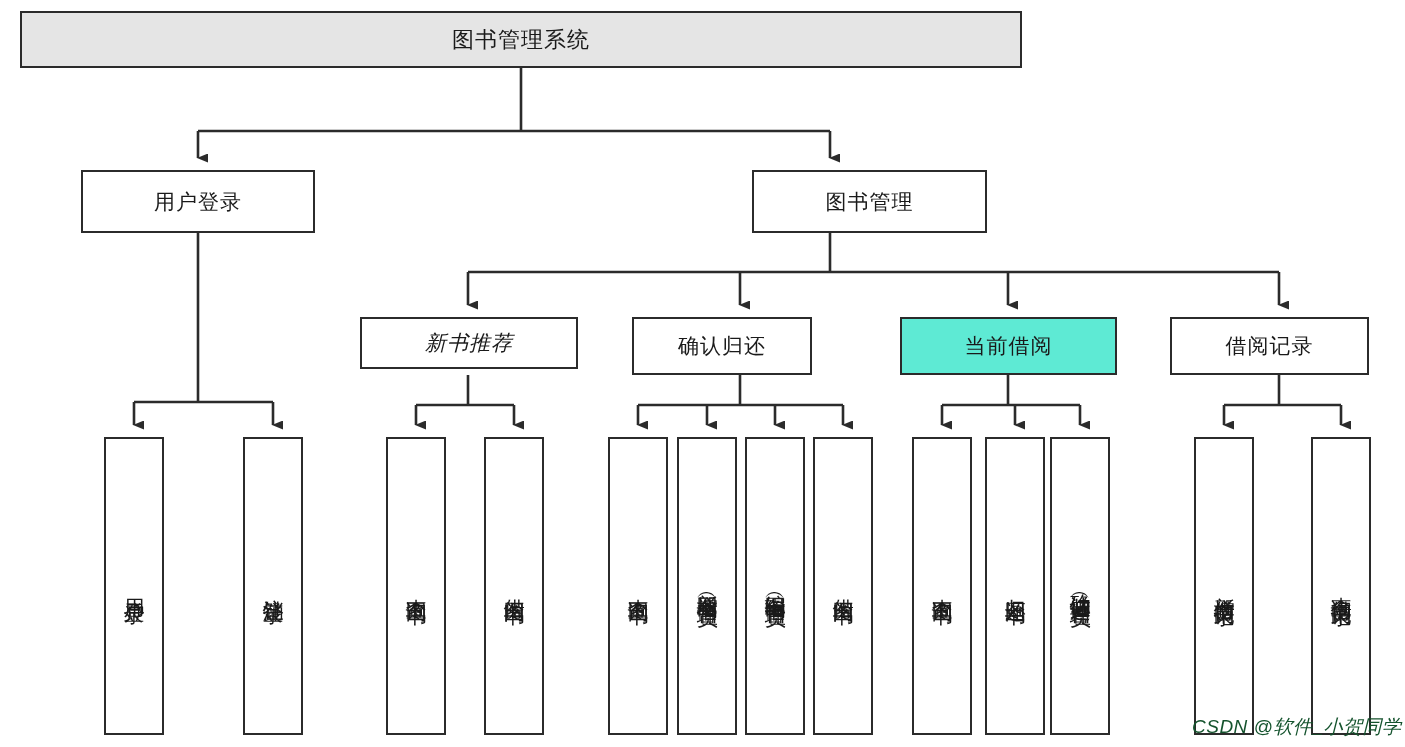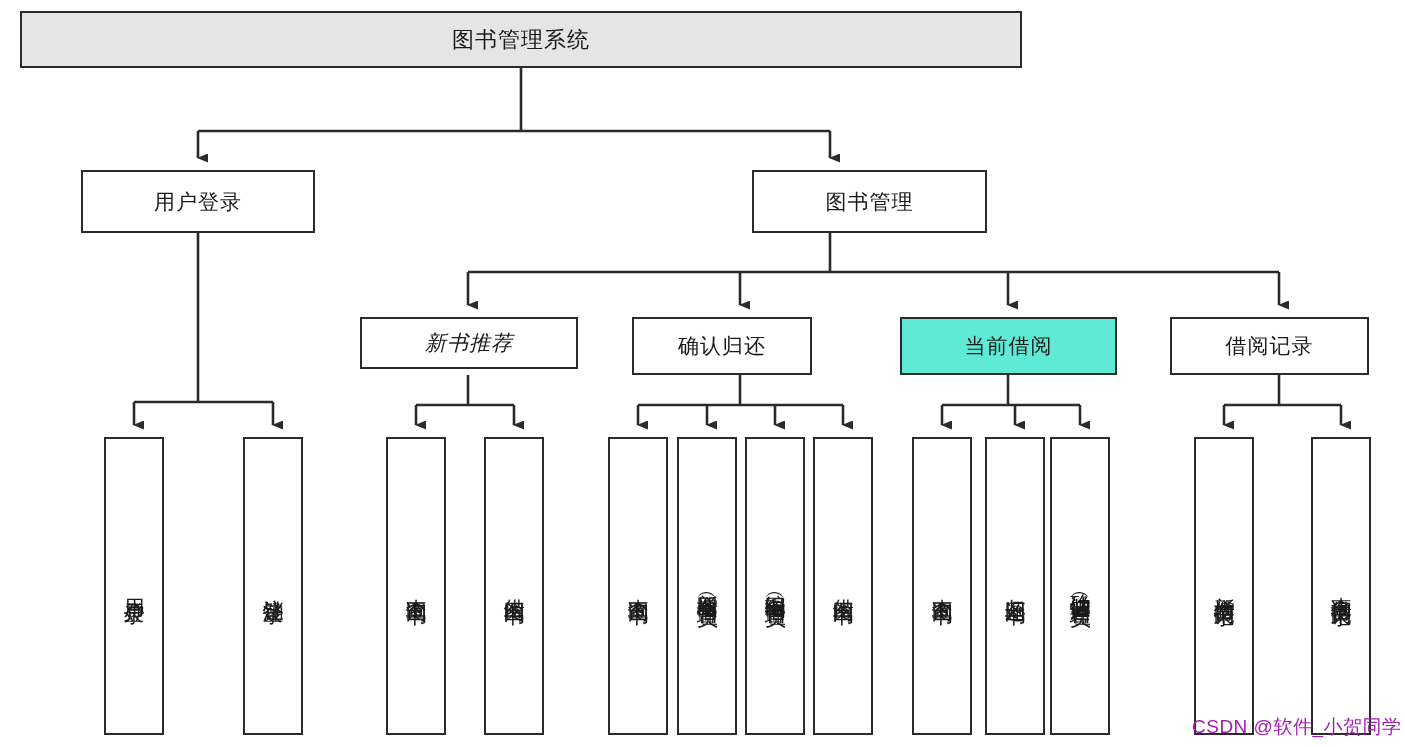--- a/index.html
+++ b/index.html
@@ -185,15 +185,15 @@
   <div class="node node-v" id="node-leaf-10" style="left: 1050px; top: 437px; width: 60px; height: 298px; border-color: rgb(43, 43, 43); background: rgb(255, 255, 255); color: rgb(26, 26, 26);">
     <span>确认归还（管理员）</span>
   </div>
   <div class="node node-v" id="node-leaf-11" style="left: 1194px; top: 437px; width: 60px; height: 298px; border-color: rgb(43, 43, 43); background: rgb(255, 255, 255); color: rgb(26, 26, 26);">
     <span>新增借阅记录</span>
   </div>
   <div class="node node-v" id="node-leaf-12" style="left: 1311px; top: 437px; width: 60px; height: 298px; border-color: rgb(43, 43, 43); background: rgb(255, 255, 255); color: rgb(26, 26, 26);">
     <span>查询借阅记录</span>
   </div>
 
-  <div class="watermark" style="color: #a21caf;">CSDN @软件_小贺同学</div>
+  <div class="watermark" style="color: #14532d; font-style: italic;">CSDN @软件_小贺同学</div>
 
 </div>
 
 </body></html>

